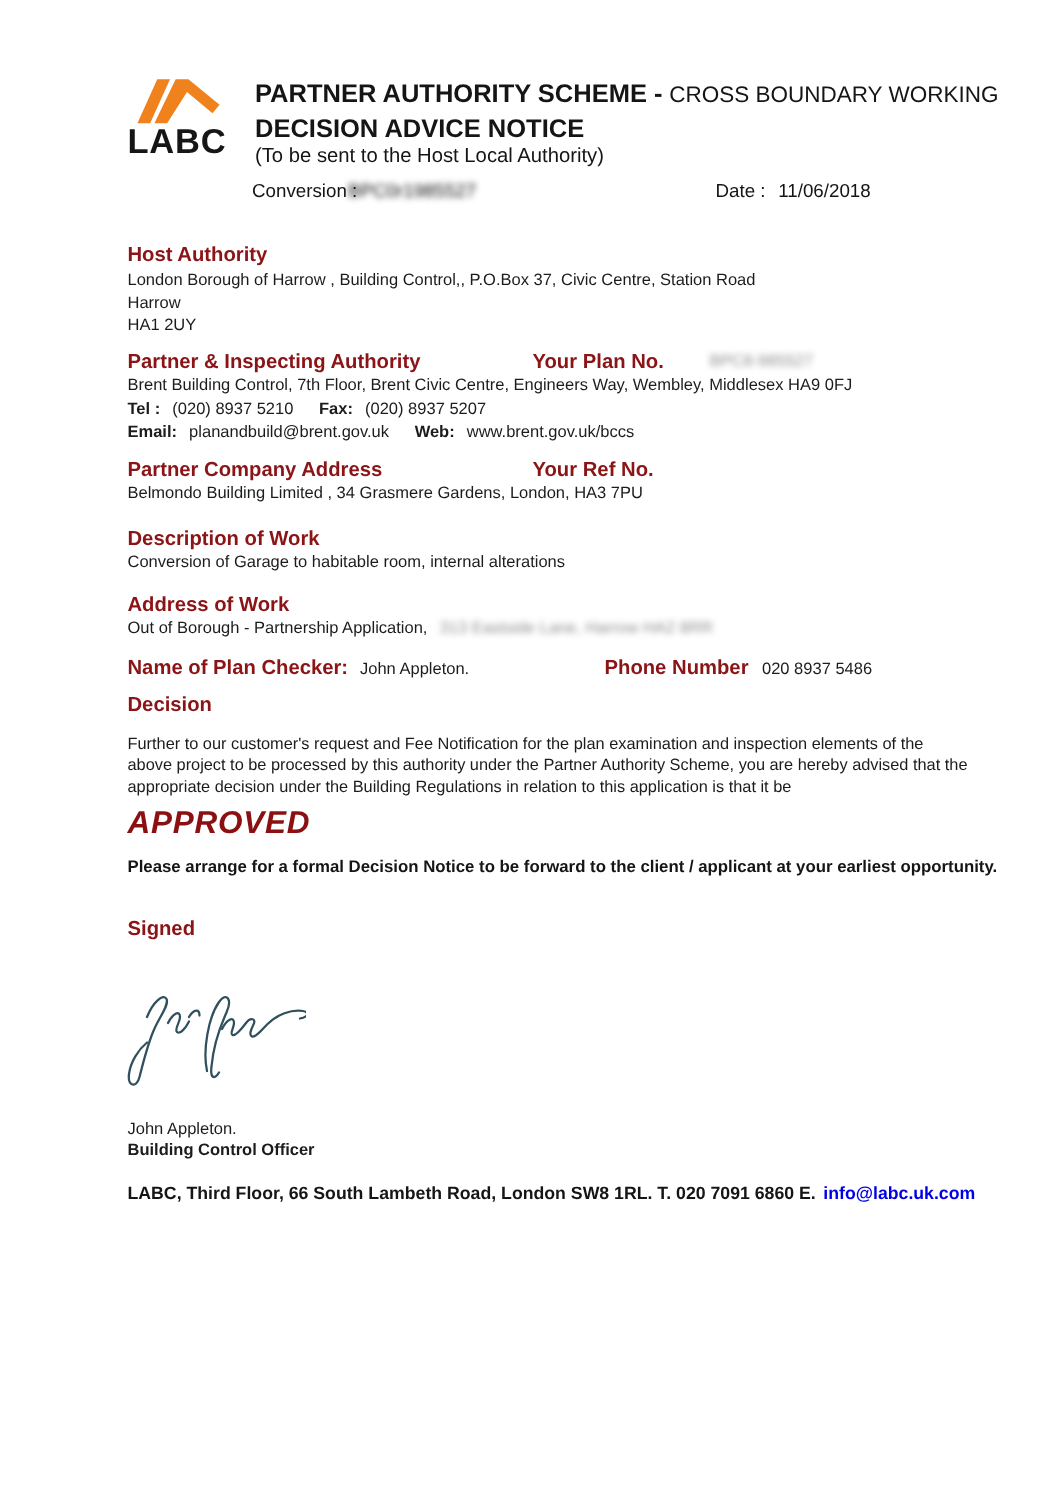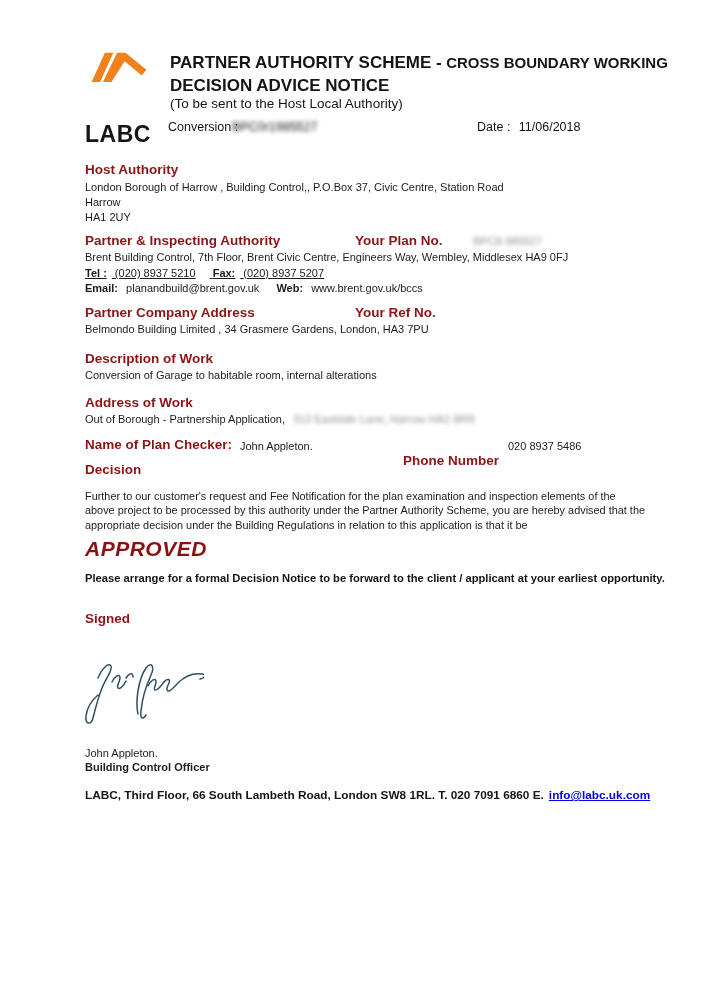--- a/index.html
+++ b/index.html
@@ -4,46 +4,46 @@
 <style>
   html,body{margin:0;padding:0;background:#ffffff;}
   .page{position:relative;width:707px;height:1000px;background:#ffffff;
         font-family:"Liberation Sans",sans-serif;color:#1c1c1c;overflow:hidden;}
   .abs{position:absolute;}
   .h{color:#8b1416;font-weight:bold;font-size:13.5px;white-space:nowrap;}
   .body-t{font-size:11px;white-space:nowrap;color:#1c1c1c;}
   .b{font-weight:bold;}
   .redacted{color:#8f8f8f;filter:blur(2px);user-select:none;}
   .title-main{font-size:17px;font-weight:bold;color:#151515;}
-  .title-sec{font-size:15px;font-weight:bold;color:#151515;}
+  .title-sec{font-size:15px;font-weight:normal;color:#151515;}
   .title-l2{font-size:17px;font-weight:bold;color:#151515;margin-top:3px;}
   .title-l3{font-size:13.5px;color:#151515;margin-top:0;}
   .meta{font-size:12.5px;color:#151515;white-space:nowrap;}
   .logo-text{font-size:23px;font-weight:bold;color:#161616;letter-spacing:0.5px;}
   .para{font-size:10.9px;line-height:14.4px;color:#1c1c1c;}
   .approved{font-size:21px;font-weight:bold;font-style:italic;color:#8b1012;letter-spacing:0.5px;}
   .please{font-size:11.2px;font-weight:bold;white-space:nowrap;color:#151515;}
   .footer-t{font-size:11.8px;font-weight:bold;white-space:nowrap;color:#151515;}
-  .link{color:#0000e6;text-decoration:underline;font-weight:bold;cursor:pointer;margin-top:40px;}
+  .link{color:#0000e6;font-weight:bold;cursor:pointer;margin-top:40px;}
   .lbl{font-weight:bold;}
   .sp{margin-right:5px;}
   .gap{margin-right:14px;}
 </style>
 </head>
 <body>
 
 <div class="page">
 
   <div class="abs" style="left:88px;top:50px;width:62px;height:34px;">
     <svg width="62" height="34" viewBox="0 0 64 36" xmlns="http://www.w3.org/2000/svg">
       <polygon points="3,34 17,3 26,3 12,34" fill="#f0821e"></polygon>
       <polygon points="15,34 30,3 39,3 61,21 56,27 38,12 24,34" fill="#f0821e"></polygon>
     </svg>
   </div>
-  <div class="abs logo-text" style="left:85px;top:81px;margin-top:40px;">LABC</div>
+  <div class="abs logo-text" style="left:85px;top:81px;">LABC</div>
 
   <div class="abs" style="left:170px;top:53px;width:530px;">
     <div style="white-space:nowrap;">
       <span class="title-main">PARTNER AUTHORITY SCHEME -</span>
       <span class="title-sec">CROSS BOUNDARY WORKING</span>
     </div>
     <div class="title-l2">DECISION ADVICE NOTICE</div>
     <div class="title-l3">(To be sent to the Host Local Authority)</div>
   </div>
 
@@ -58,21 +58,21 @@
   <div class="abs" style="left:85px;top:180px;line-height:15px;">
     <div class="body-t">London Borough of Harrow , Building Control,, P.O.Box 37, Civic Centre, Station Road</div>
     <div class="body-t">Harrow</div>
     <div class="body-t">HA1 2UY</div>
   </div>
 
   <div class="abs h" style="left:85px;top:233px;">Partner &amp; Inspecting Authority</div>
   <div class="abs h" style="left:355px;top:233px;">Your Plan No.</div>
   <div class="abs body-t redacted" style="left:473px;top:235px;">BPC8-985527</div>
   <div class="abs body-t" style="left:85px;top:251px;">Brent Building Control, 7th Floor, Brent Civic Centre, Engineers Way, Wembley, Middlesex HA9 0FJ</div>
-  <div class="abs body-t" style="left:85px;top:267px;text-decoration:underline;">
+  <div class="abs body-t" style="left:85px;top:267px;">
     <span class="lbl sp">Tel :</span>
     <span class="gap">(020) 8937 5210</span>
     <span class="lbl sp">Fax:</span>
     <span>(020) 8937 5207</span>
   </div>
   <div class="abs body-t" style="left:85px;top:282px;">
     <span class="lbl sp">Email:</span>
     <span class="gap">planandbuild@brent.gov.uk</span>
     <span class="lbl sp">Web:</span>
     <span>www.brent.gov.uk/bccs</span>
@@ -86,21 +86,21 @@
   <div class="abs body-t" style="left:85px;top:369px;">Conversion of Garage to habitable room, internal alterations</div>
 
   <div class="abs h" style="left:85px;top:395px;">Address of Work</div>
   <div class="abs body-t" style="left:85px;top:413px;">
     <span class="sp">Out of Borough -  Partnership Application,</span>
     <span class="redacted">313 Eastside Lane, Harrow HA2 8RR</span>
   </div>
 
   <div class="abs h" style="left:85px;top:437px;">Name of Plan Checker:</div>
   <div class="abs body-t" style="left:240px;top:440px;">John Appleton.</div>
-  <div class="abs h" style="left:403px;top:437px;margin-top:16px;">Phone Number</div>
+  <div class="abs h" style="left:403px;top:437px;">Phone Number</div>
   <div class="abs body-t" style="left:508px;top:440px;">020 8937 5486</div>
 
   <div class="abs h" style="left:85px;top:462px;">Decision</div>
   <div class="abs para" style="left:85px;top:489px;width:560px;">Further to our customer's request and Fee Notification for the plan examination and inspection elements of the above project to be processed by this authority under the Partner Authority Scheme, you are hereby advised that the appropriate decision under the Building Regulations in relation to this application is that it be</div>
   <div class="abs approved" style="left:85px;top:537px;">APPROVED</div>
   <div class="abs please" style="left:85px;top:572px;">Please arrange for a formal Decision Notice to be forward to the client / applicant at your earliest opportunity.</div>
 
   <div class="abs h" style="left:85px;top:611px;">Signed</div>
   <div class="abs" style="left:82px;top:648px;width:122px;height:84px;">
     <svg width="122" height="84" viewBox="0 0 122 84" xmlns="http://www.w3.org/2000/svg">

